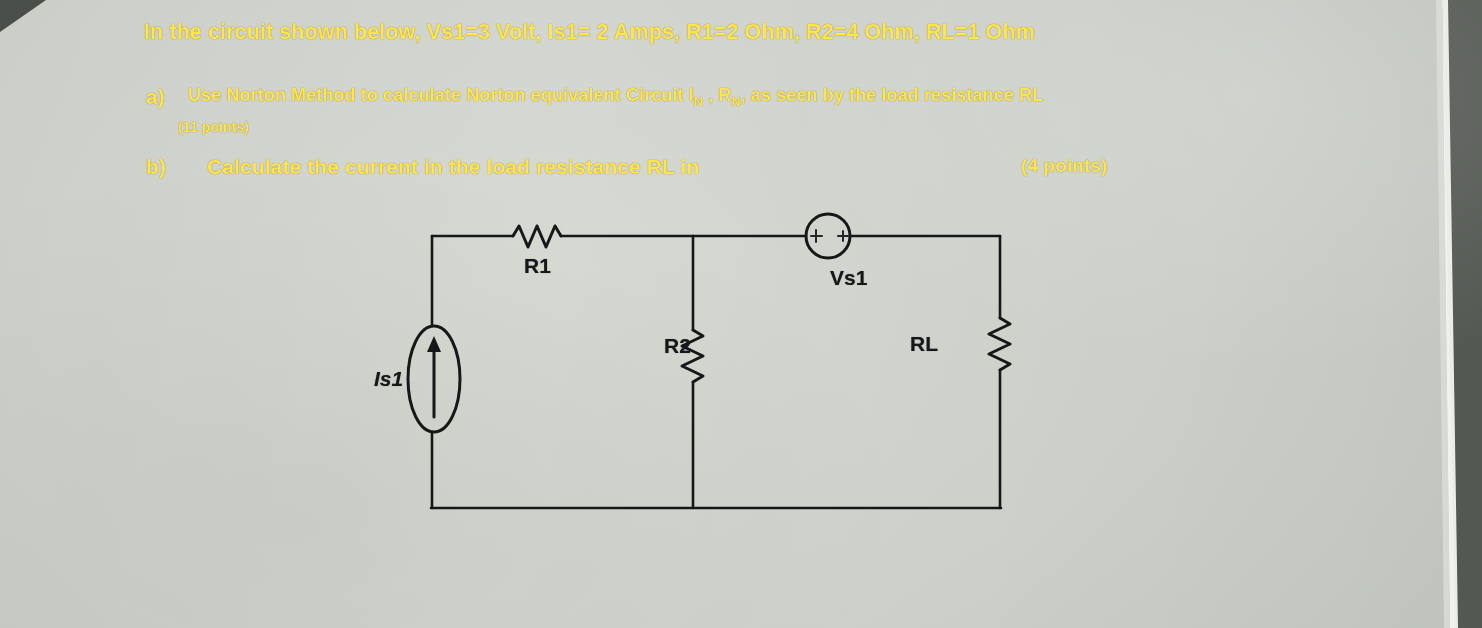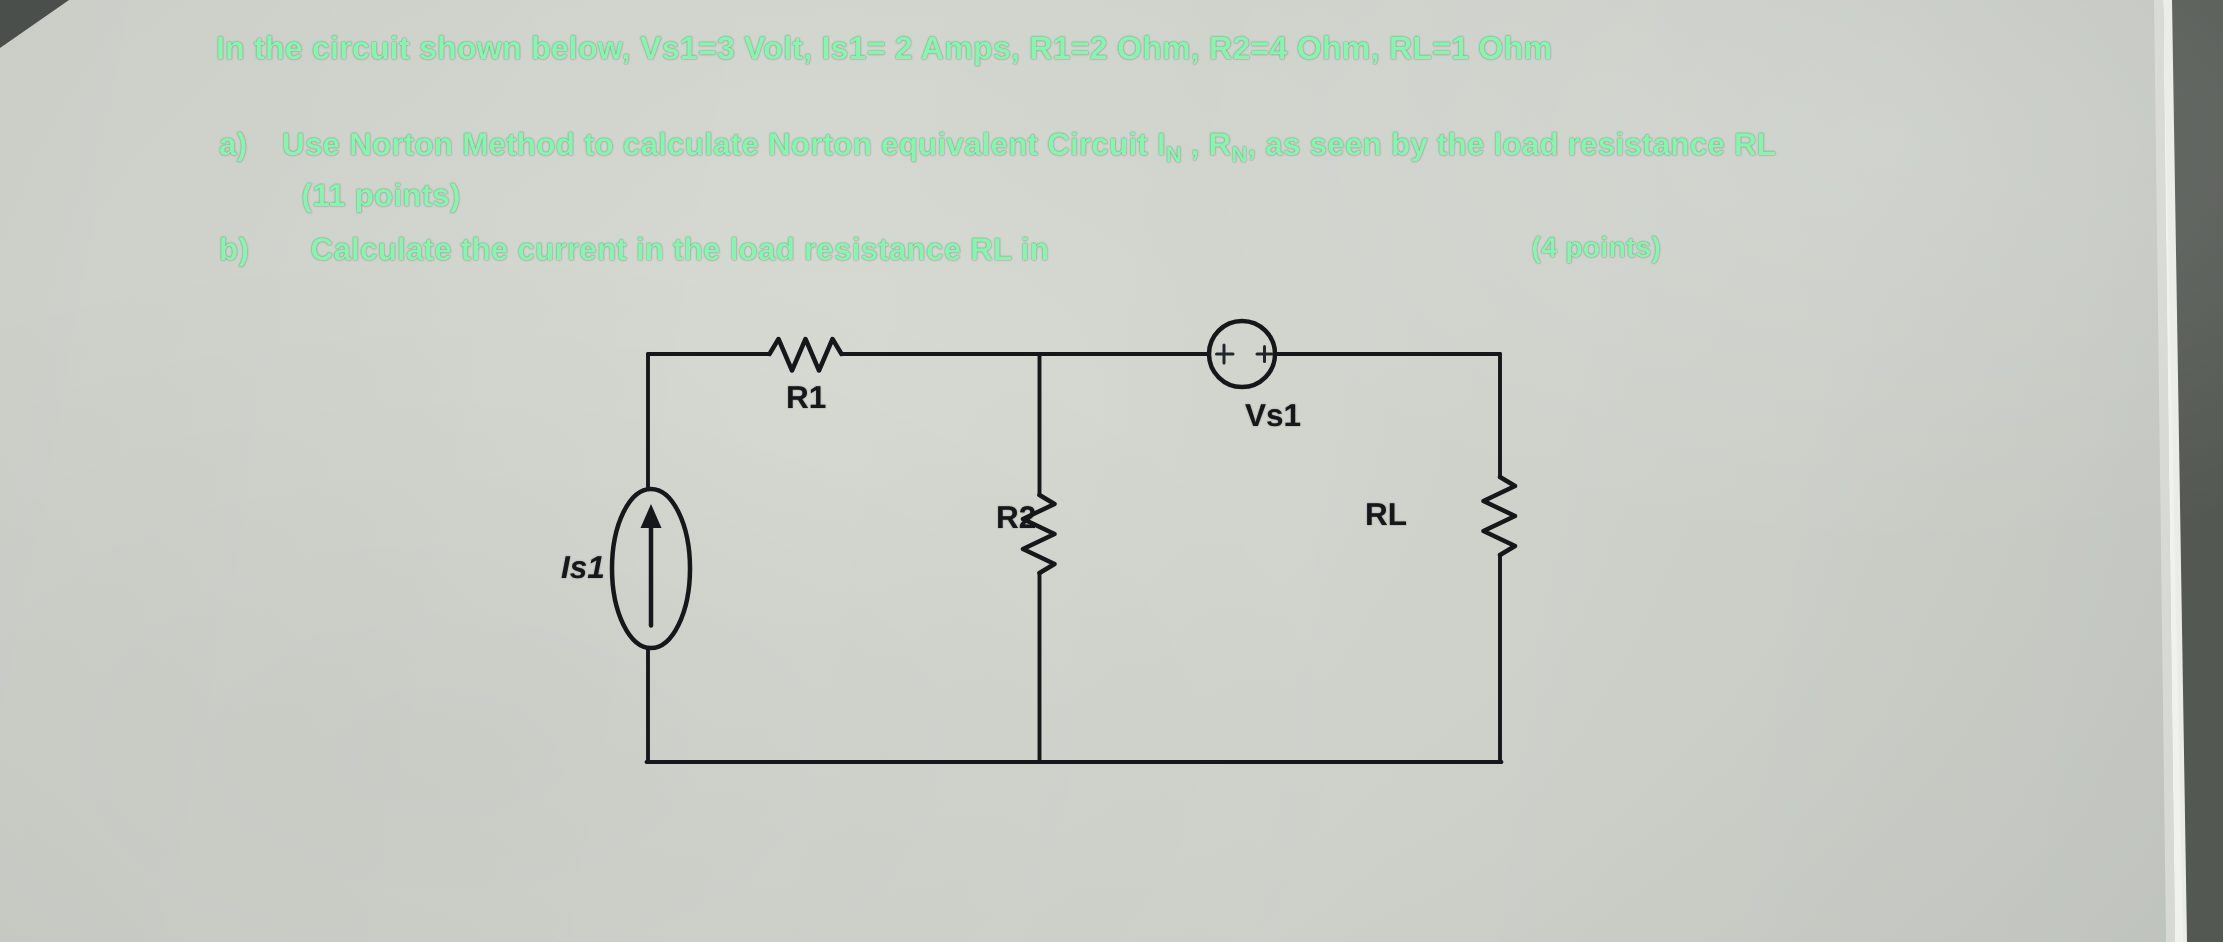--- a/index.html
+++ b/index.html
@@ -57,35 +57,35 @@
     top: 0;
     left: 0;
     width: 1482px;
     height: 628px;
     pointer-events: none;
   }
 
   
   .txt {
     position: absolute;
-    color: #86efac;
+    color: #fde047;
     font-weight: 700;
     letter-spacing: 0.1px;
     white-space: nowrap;
     text-shadow: 0 0 1.1px rgba(20,24,26,0.55);
   }
 
   #line-intro {
     left: 144px;
     top: 20px;
     font-size: 21.5px;
   }
   #item-a-marker { left: 146px; top: 85px; font-size: 21px; }
-  #item-a-text   { left: 188px; top: 85px; font-size: 21px; }
-  #item-a-points { left: 201px; top: 119px; font-size: 21px; }
+  #item-a-text   { left: 188px; top: 85px; font-size: 18px; }
+  #item-a-points { left: 178px; top: 119px; font-size: 14px; }
   #item-b-marker { left: 146px; top: 155px; font-size: 21px; }
   #item-b-text   { left: 188px; top: 155px; font-size: 21px; margin-left: 19px; }
   #item-b-points { left: 1021px; top: 155px; font-size: 19px; }
 
   .sub {
     font-size: 0.70em;
     vertical-align: sub;
     font-weight: 700;
   }
 

